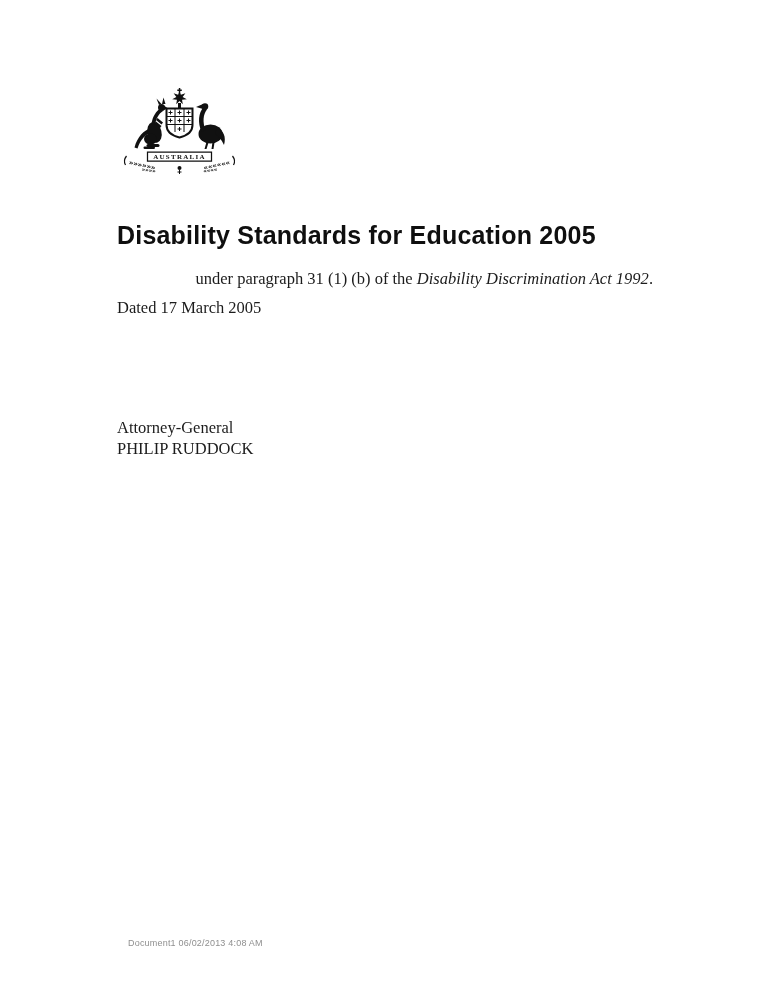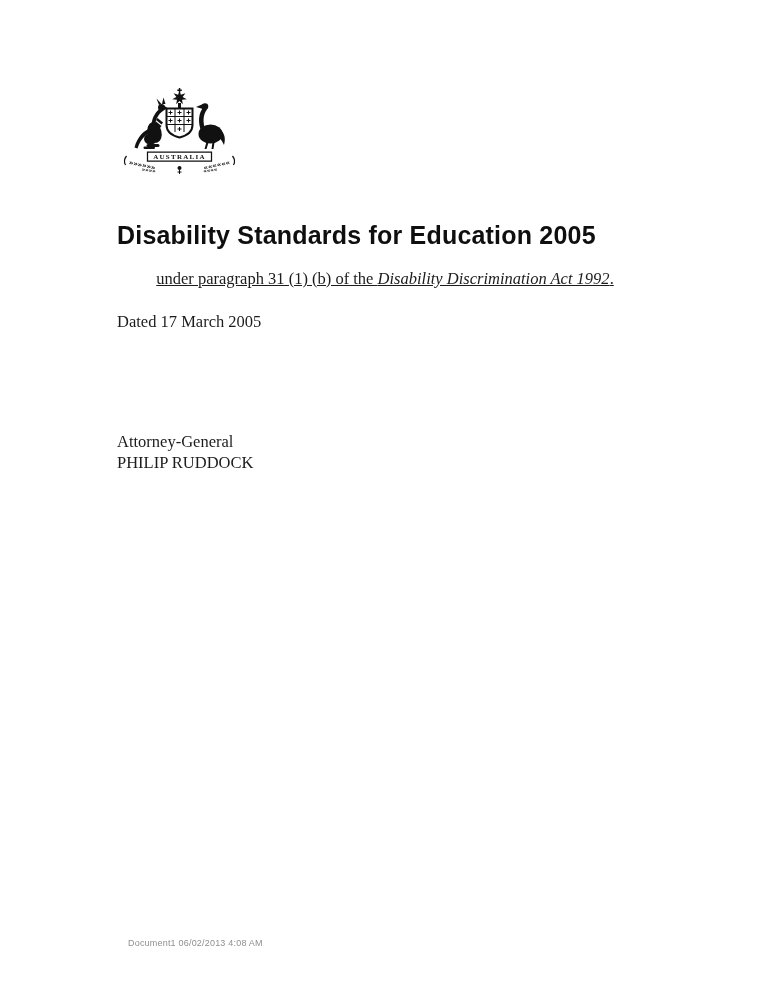--- a/index.html
+++ b/index.html
@@ -42,24 +42,24 @@
   }
   .para {
     margin: 18px 0 0 0;
     font-size: 16.5px;
     line-height: 21px;
   }
   .para .line1 {
     text-align: justify;
     text-align-last: justify;
   }
-  .para .line2 { text-align: center; text-decoration: underline; }
+  .para .line2 { text-align: right; }
   .italic { font-style: italic; }
   .dated {
-    margin: 22px 0 0 0;
+    margin: 8px 0 0 0;
     font-size: 16.5px;
     line-height: 21px;
   }
   .signature {
     margin: 99px 0 0 0;
     font-size: 16.5px;
     line-height: 21px;
   }
   .footer {
     position: absolute;

